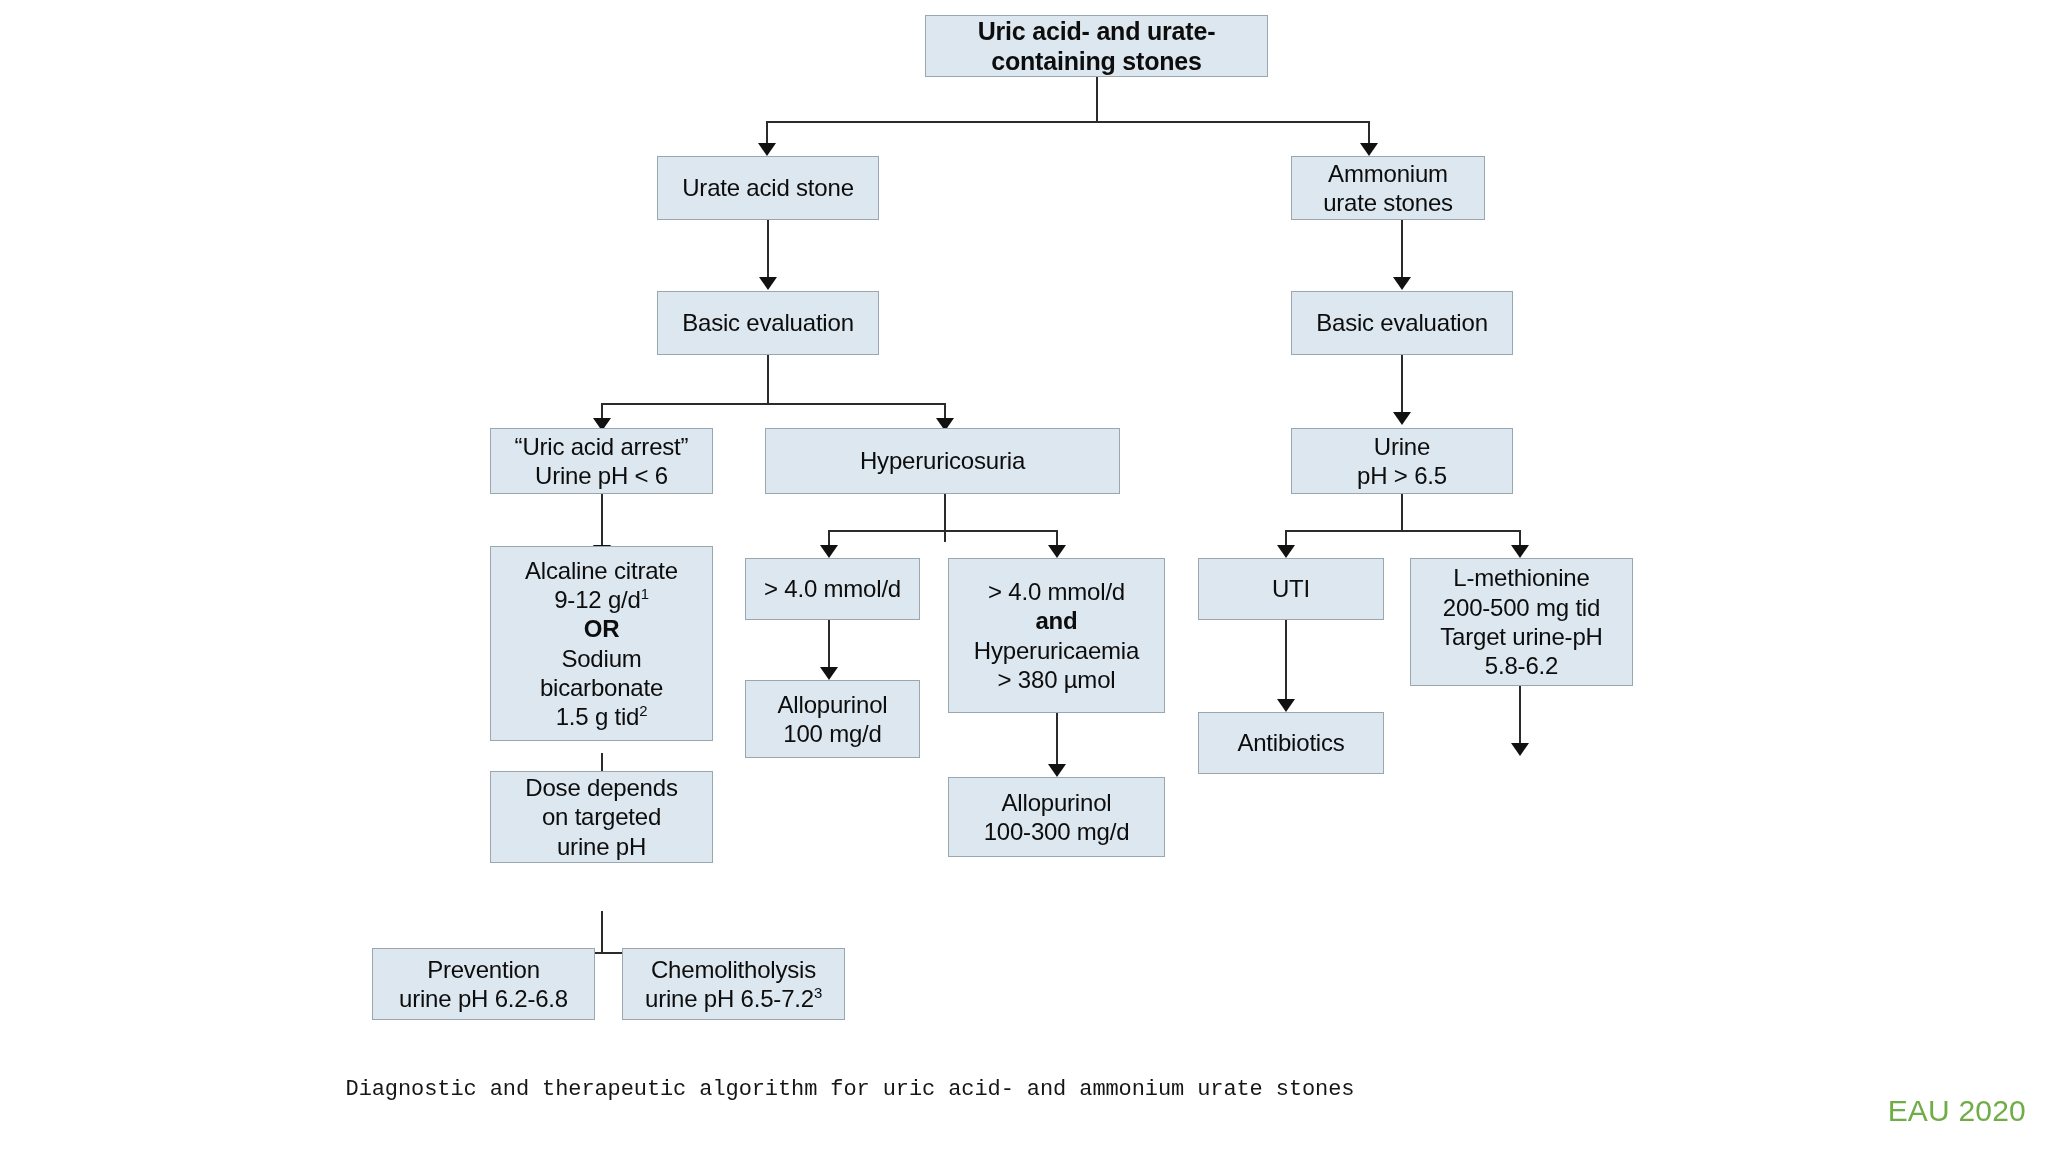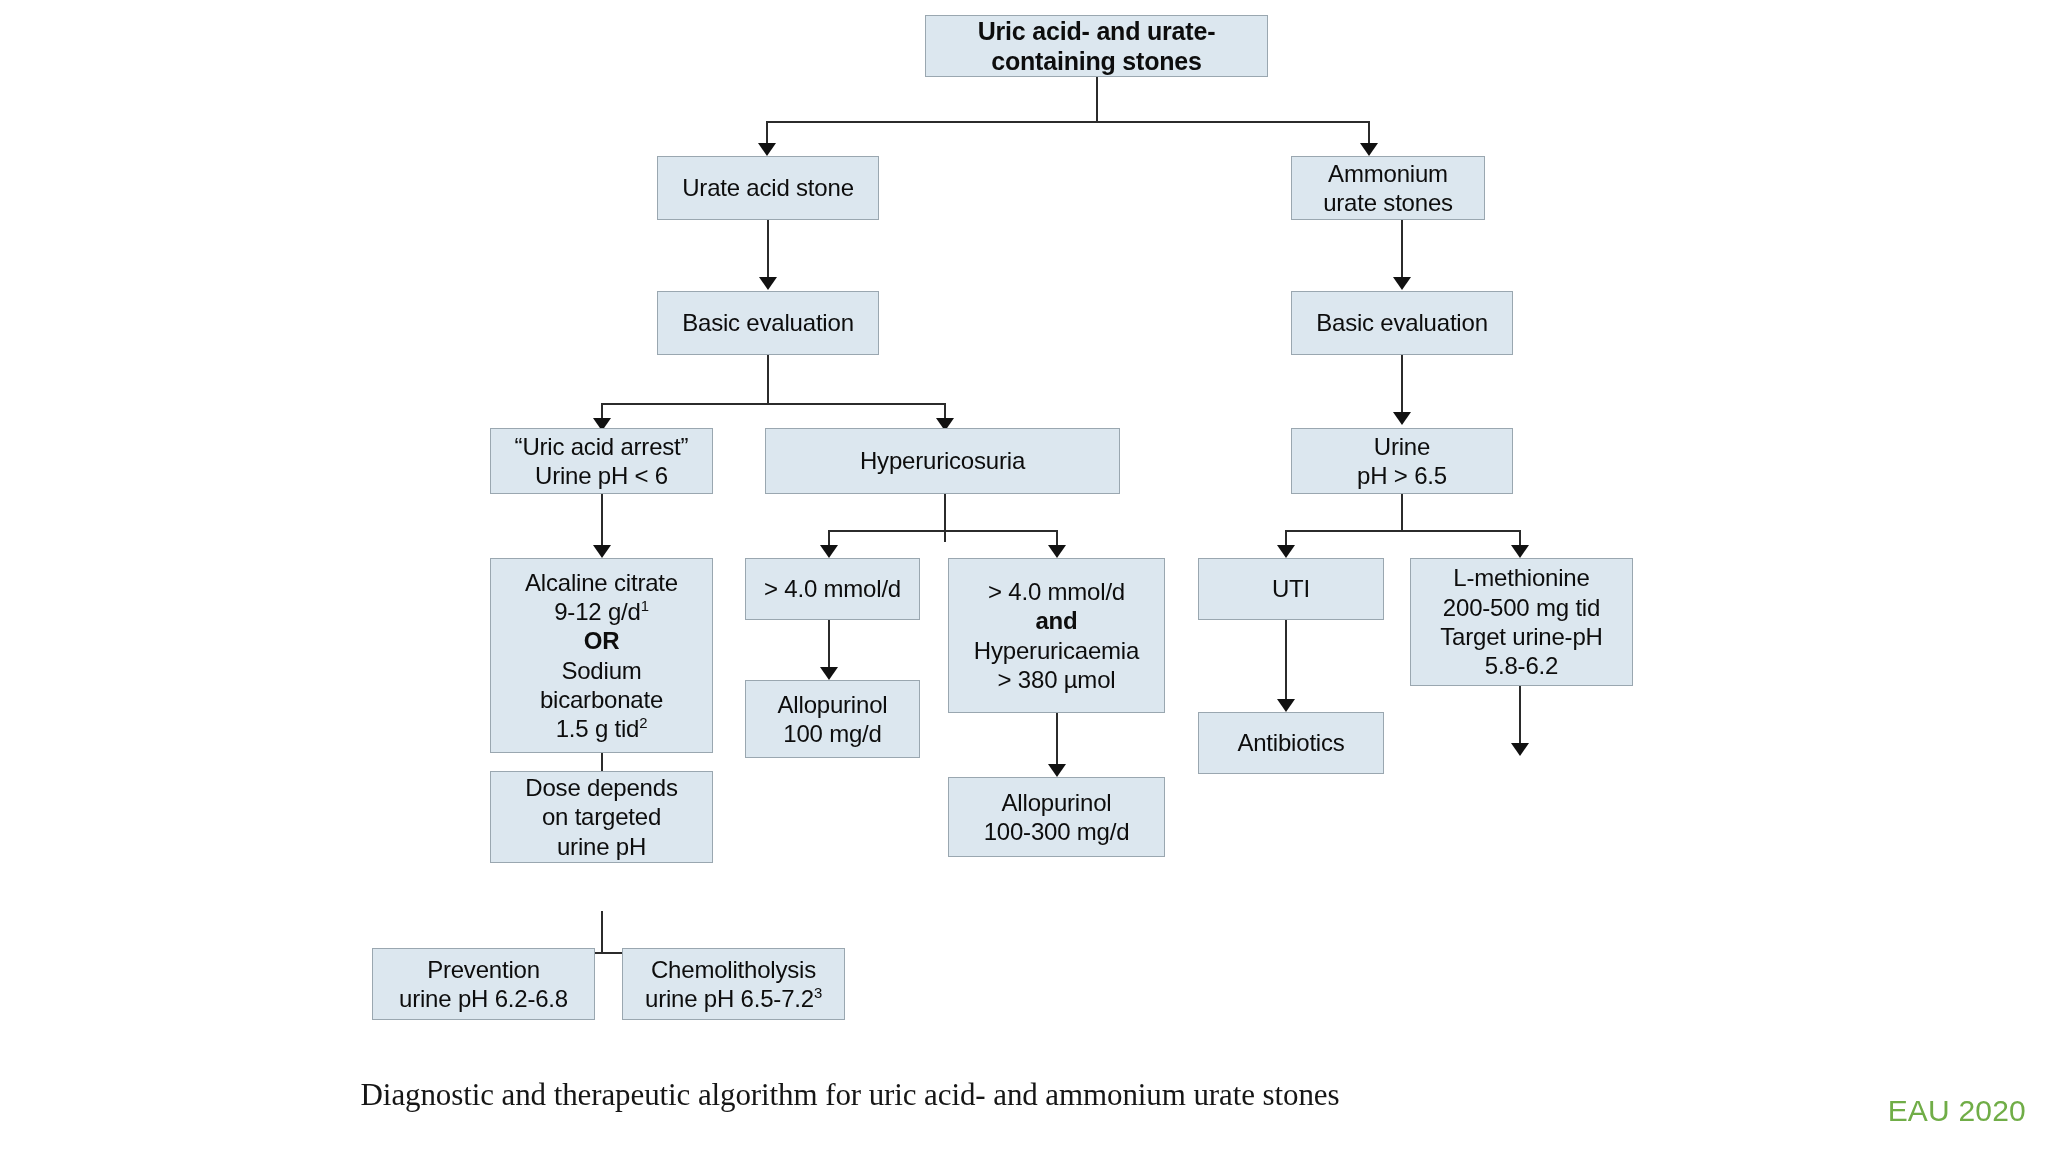--- a/index.html
+++ b/index.html
@@ -61,22 +61,22 @@
     z-index: 2;
   }
 
   
   #caption {
     position: absolute;
     left: 0;
     top: 1077px;
     width: 1700px;
     text-align: center;
-    font-family: Liberation Serif, serif;
-    font-size: 31px;
+    font-family: Liberation Mono, monospace;
+    font-size: 22px;
     color: #161616;
     letter-spacing: -0.1px;
   }
   #eau {
     position: absolute;
     right: 22px;
     top: 1094px;
     font-family: "Liberation Sans", sans-serif;
     font-size: 30px;
     color: #70ad47;
@@ -132,21 +132,21 @@
 
   <div class="node" style="left:765px; top:428px; width:355px; height:66px;">
     <div class="inner">
       <span>Hyperuricosuria</span>
     </div>
   </div>
 
   <div class="vline" style="left:601px; top:494px; height:54px;"></div>
   <div class="arrow" style="left:593px; top:545px;"></div>
 
-  <div class="node" style="left:490px; top:558px; width:223px; height:195px;">
+  <div class="node" style="left:490px; top:546px; width:223px; height:195px;">
     <div class="inner">
       <span>Alcaline citrate</span><br>
       <span>9-12 g/d</span><sup>1</sup><br>
       <span class="b">OR</span><br>
       <span>Sodium</span><br>
       <span>bicarbonate</span><br>
       <span>1.5 g tid</span><sup>2</sup>
     </div>
   </div>
 

